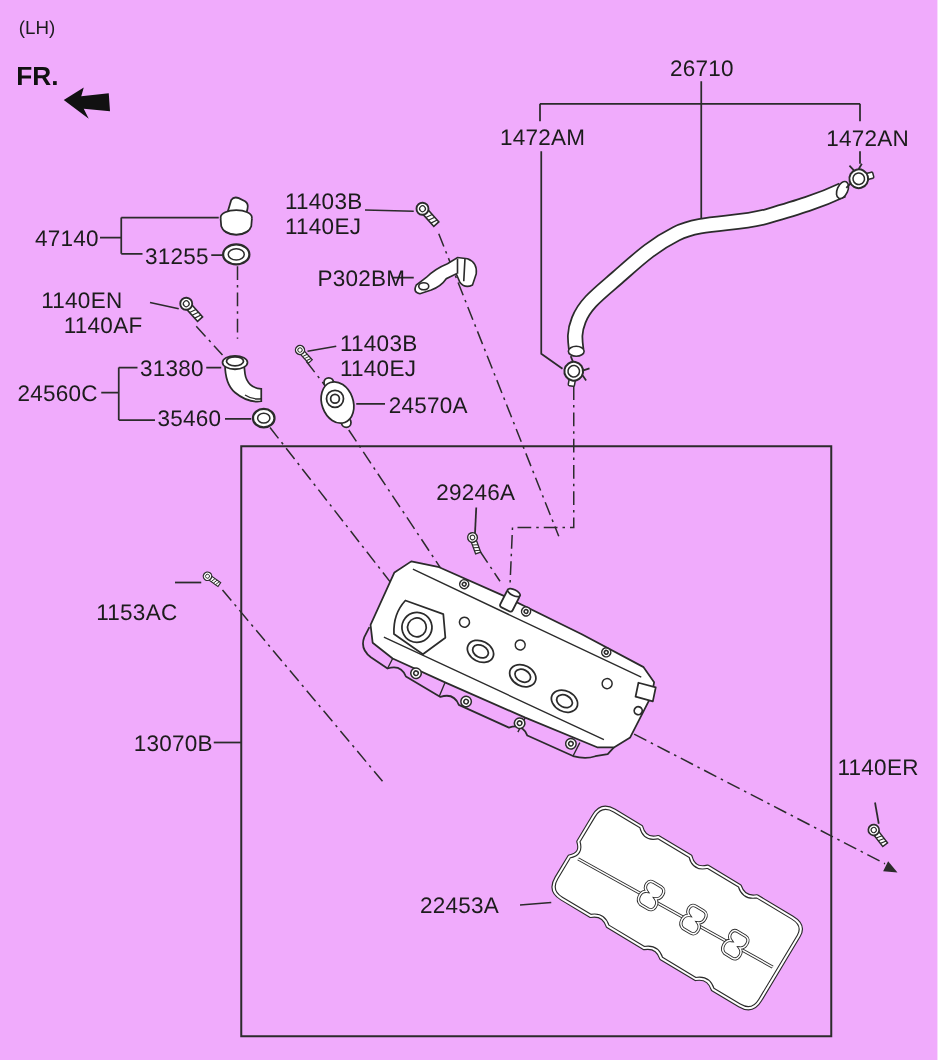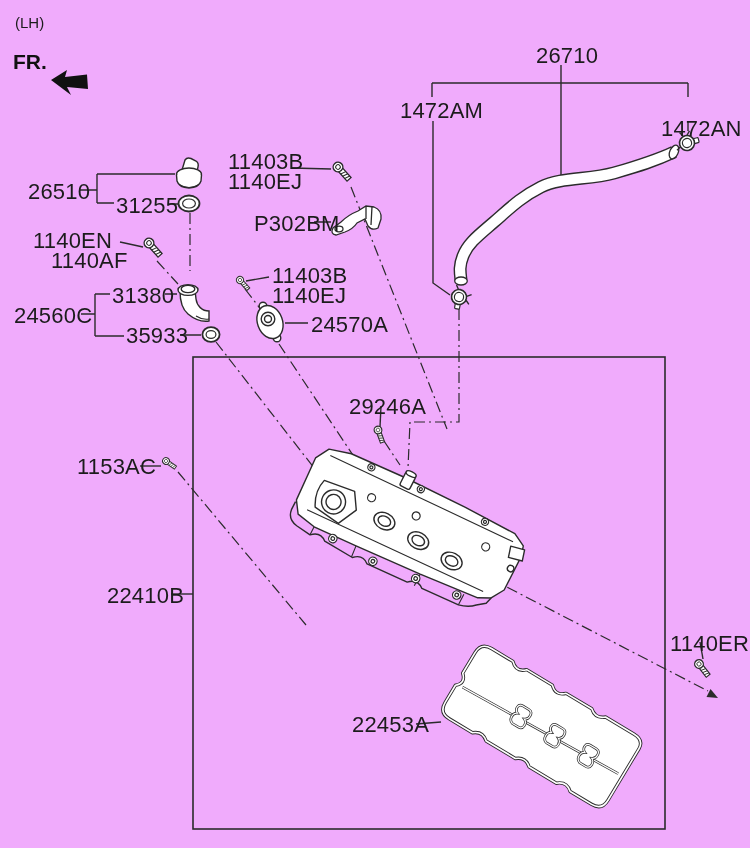--- a/index.html
+++ b/index.html
@@ -2,21 +2,21 @@
 <html><head>
 <meta charset="utf-8">
 <style>
   html,body{margin:0;padding:0;background:#ffffff;}
   #stage{
     position:relative;width:750px;height:848px;background:#f0abfc;overflow:hidden;
     font-family:"Liberation Sans", sans-serif;color:#1c1c1c;
   }
   #art{position:absolute;left:0;top:0;}
   .callout{
-    position:absolute;font-size:22px;line-height:19px;white-space:nowrap;
+    position:absolute;font-size:18px;line-height:19px;white-space:nowrap;
     letter-spacing:0.2px;color:#1c1c1c;
   }
   .view-label{position:absolute;font-size:15px;color:#1c1c1c;}
   .fr-label{position:absolute;font-size:21px;font-weight:bold;color:#111;}
 </style>
 </head>
 <body>
 
 <div id="stage">
 
@@ -198,33 +198,33 @@
     </g>
 
     <path d="M51,80 L67,70 L65,77 L87,74.5 L88,89 L67,87 L71,95 Z" fill="#111"></path>
   </svg>
 
   <div class="view-label" style="left:15px;top:14px">(LH)</div>
   <div class="fr-label" style="left:13px;top:50px">FR.</div>
 
   <div class="callout" style="left:536px;top:46px">26710</div>
   <div class="callout" style="left:400px;top:101px">1472AM</div>
-  <div class="callout" style="left:661px;top:119px">1472AN</div>
-  <div class="callout" style="left:28px;top:182px">26510</div>
+  <div class="callout" style="left:661px;top:102px">1472AN</div>
+  <div class="callout" style="left:28px;top:182px">47140</div>
   <div class="callout" style="left:116px;top:196px">31255</div>
   <div class="callout" style="left:228px;top:152px">11403B</div>
   <div class="callout" style="left:228px;top:172px">1140EJ</div>
   <div class="callout" style="left:254px;top:214px">P302BM</div>
   <div class="callout" style="left:33px;top:231px">1140EN</div>
   <div class="callout" style="left:51px;top:251px">1140AF</div>
   <div class="callout" style="left:14px;top:306px">24560C</div>
   <div class="callout" style="left:112px;top:286px">31380</div>
-  <div class="callout" style="left:126px;top:326px">35933</div>
+  <div class="callout" style="left:126px;top:326px">35460</div>
   <div class="callout" style="left:272px;top:266px">11403B</div>
   <div class="callout" style="left:272px;top:286px">1140EJ</div>
   <div class="callout" style="left:311px;top:315px">24570A</div>
-  <div class="callout" style="left:349px;top:397px">29246A</div>
-  <div class="callout" style="left:77px;top:457px">1153AC</div>
-  <div class="callout" style="left:107px;top:586px">22410B</div>
-  <div class="callout" style="left:670px;top:634px">1140ER</div>
-  <div class="callout" style="left:352px;top:715px">22453A</div>
+  <div class="callout" style="left:349px;top:385px">29246A</div>
+  <div class="callout" style="left:77px;top:481px">1153AC</div>
+  <div class="callout" style="left:107px;top:586px">13070B</div>
+  <div class="callout" style="left:670px;top:605px">1140ER</div>
+  <div class="callout" style="left:336px;top:715px">22453A</div>
 
 </div>
 
 </body></html>

